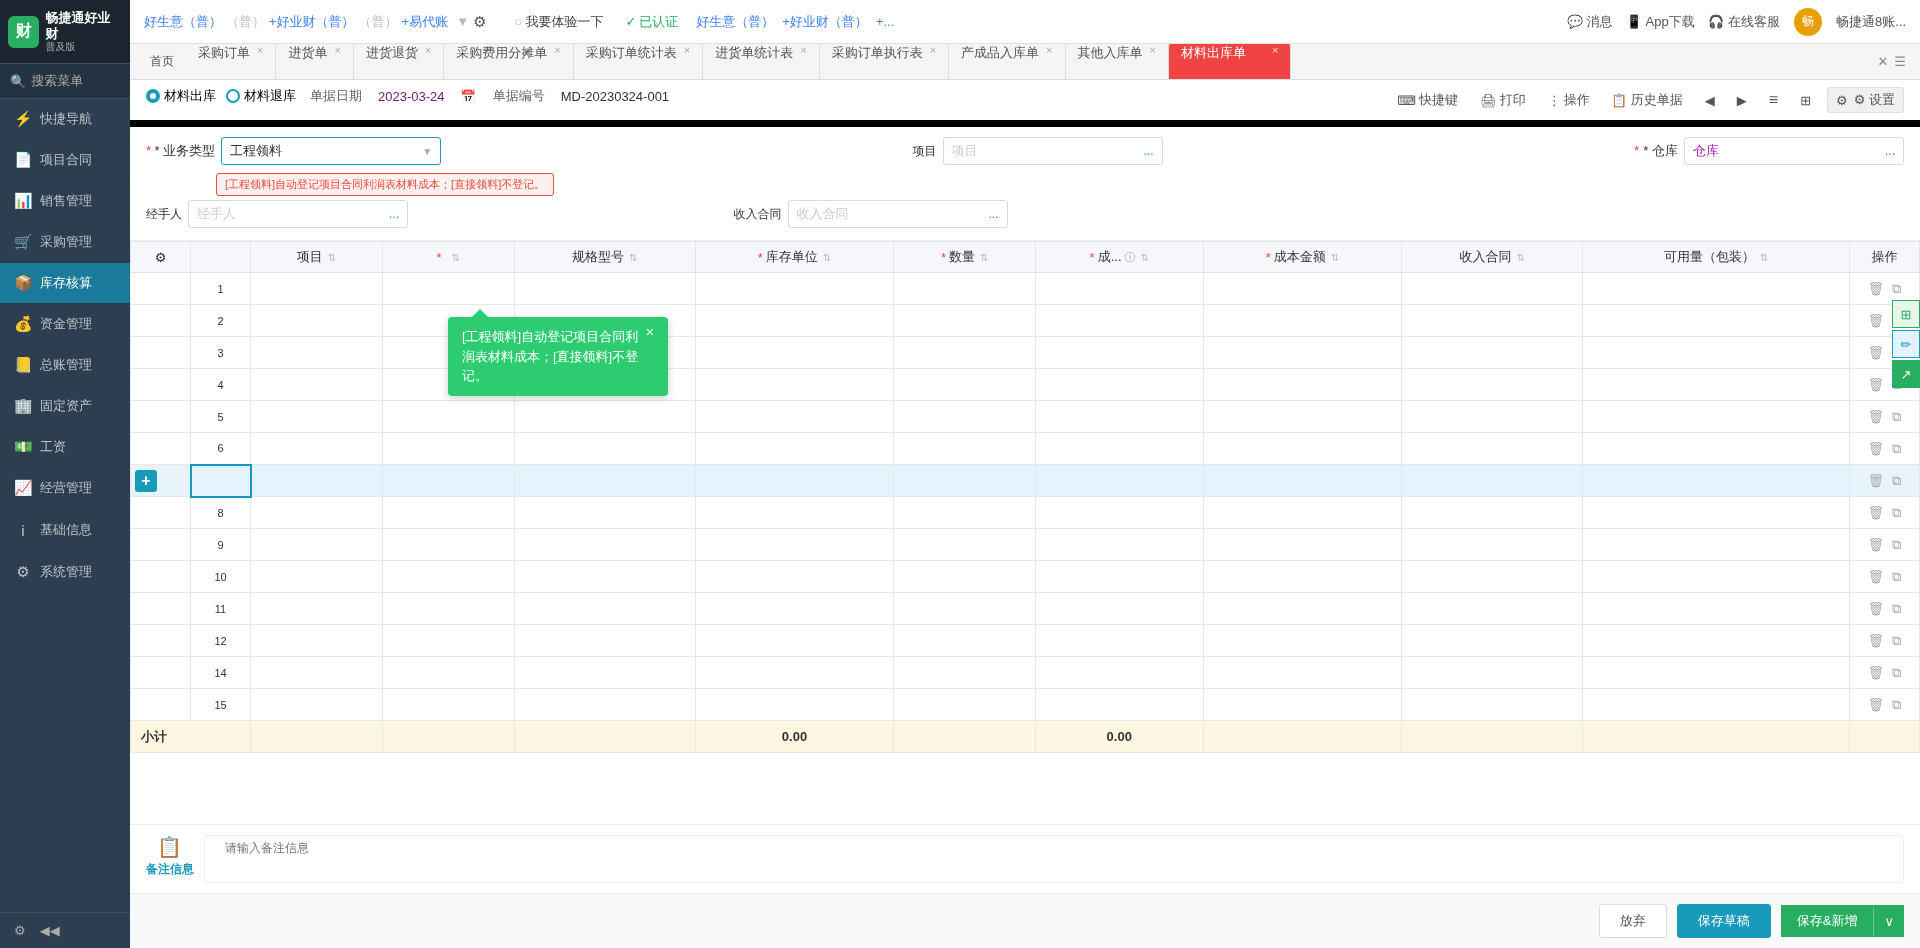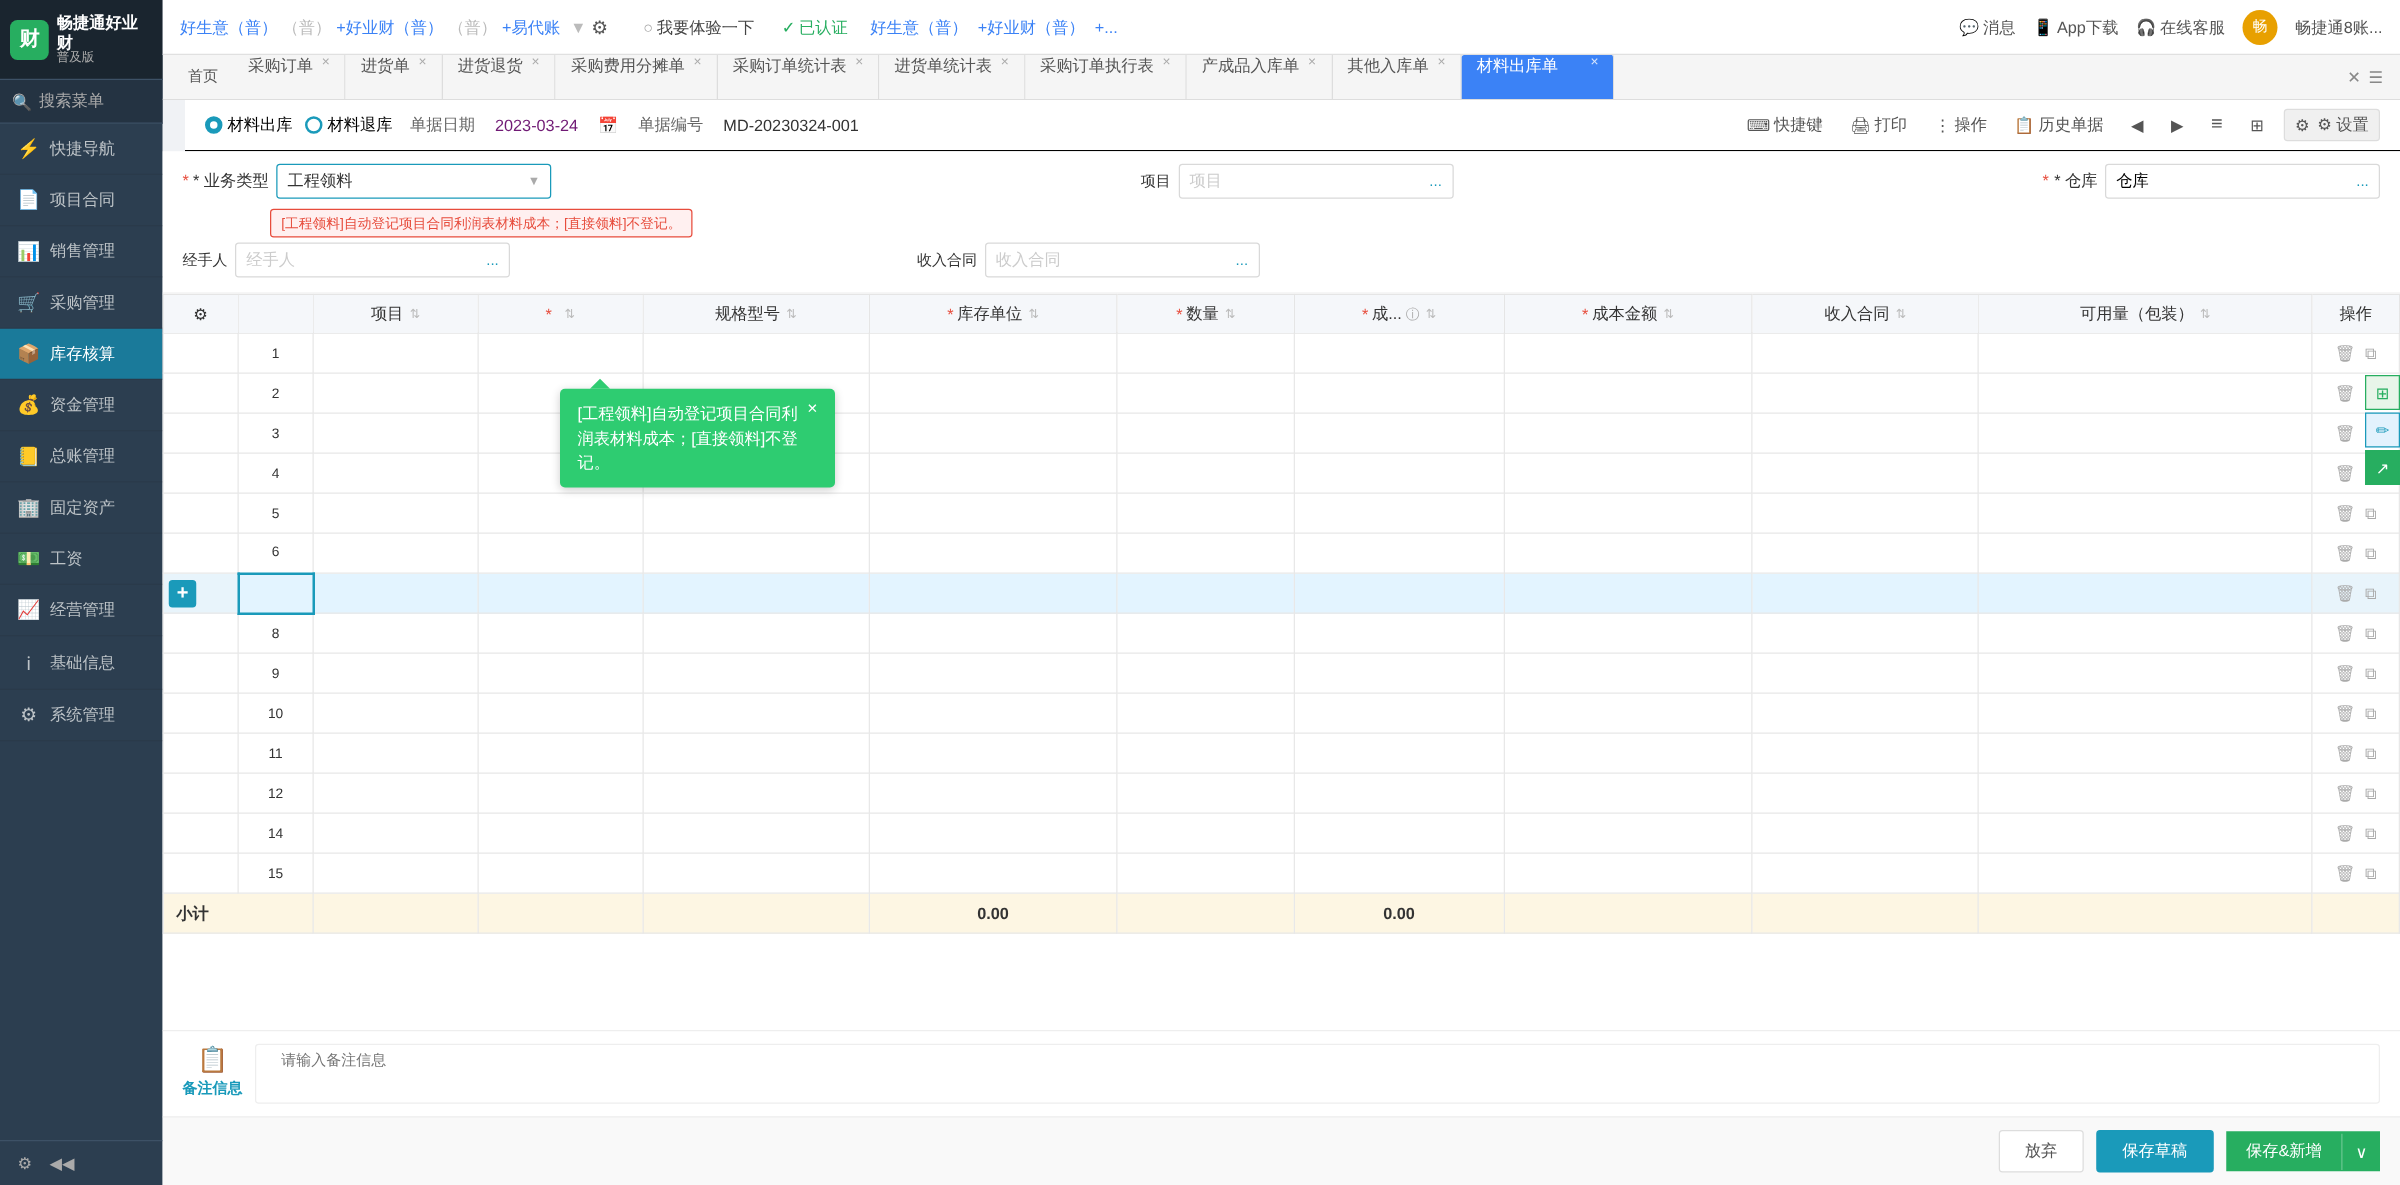--- a/index.html
+++ b/index.html
@@ -59,32 +59,31 @@
     .tabbar {
       background: #f5f5f5; border-bottom: 1px solid #ddd;
       display: flex; align-items: center; padding: 0 8px; height: 36px; overflow-x: auto; flex-shrink: 0;
     }
     .tabbar::-webkit-scrollbar { height: 3px; }
     .tab {
       padding: 0 12px; height: 36px; display: flex; align-items: flex-start; gap: 5px;
       border-right: 1px solid #ddd; cursor: pointer; white-space: nowrap; font-size: 12px; color: #555;
       background: #f5f5f5;
     }
-    .tab.active { background: #3b82f6; color: #fff; border-radius: 2px 2px 0 0; gap: 24px; }
+    .tab.active { background: #ef4444; color: #fff; border-radius: 2px 2px 0 0; gap: 24px; }
     .tab-close { color: #aaa; font-size: 11px; cursor: pointer; margin-left: 2px; }
     .tab.active .tab-close { color: rgba(255,255,255,0.8); }
     .tab-home { color: #555; font-size: 12px; padding: 0 12px; height: 36px; display: flex; align-items: center; cursor: pointer; }
     .tabbar-end { margin-left: auto; display: flex; align-items: center; gap: 6px; color: #888; padding: 0 6px; }
 
     
     .page-header {
-      background: #fff; border-bottom: 1px solid #000000;
-      padding: 7px 16px; display: flex; align-items: center; justify-content: space-between;
+      background: #fff; border-bottom: 7px solid #000000;
+      padding: 7px 16px; display: flex; align-items: flex-start; justify-content: space-between;
       flex-shrink: 0;
-      margin-left: 18px;
     }
     .page-header-left { display: flex; align-items: center; gap: 14px; }
     .radio-group { display: flex; align-items: center; gap: 10px; }
     .radio-item { display: flex; align-items: center; gap: 4px; cursor: pointer; font-size: 13px; }
     .radio-dot { width: 14px; height: 14px; border-radius: 50%; border: 2px solid #1a9aba; display: inline-block; }
     .radio-dot.checked { background: #1a9aba; border-color: #1a9aba; position: relative; }
     .radio-dot.checked::after { content: ''; position: absolute; top: 2px; left: 2px; width: 6px; height: 6px; background: #fff; border-radius: 50%; }
     .page-meta { display: flex; align-items: center; gap: 16px; font-size: 12px; color: #333; }
     .meta-item { display: flex; align-items: center; gap: 16px; }
     .meta-label { color: #666; }
@@ -430,21 +429,21 @@
           <span class="form-dots">...</span>
         </div>
       </div>
       <div style="flex:1;"></div>
       <div class="form-field">
         <span class="form-label">
           <span class="form-required">*</span>
           <span style="margin-left:1px;">* 仓库</span>
         </span>
         <div class="form-input form-input-wide">
-          <span style="color:#000000;">仓库</span>
+          <span style="color:#a21caf;">仓库</span>
           <span class="form-dots">...</span>
         </div>
       </div>
     </div>
 
     <div style="position:relative; margin-bottom:4px; margin-left:70px;">
       <div class="form-warn" style="display:inline-block; background:#fff0f0; border:1px solid #e74c3c; border-radius:3px; padding:3px 8px; max-width:380px;">[工程领料]自动登记项目合同利润表材料成本；[直接领料]不登记。</div>
     </div>
     <div class="form-row">
       <div class="form-field">

